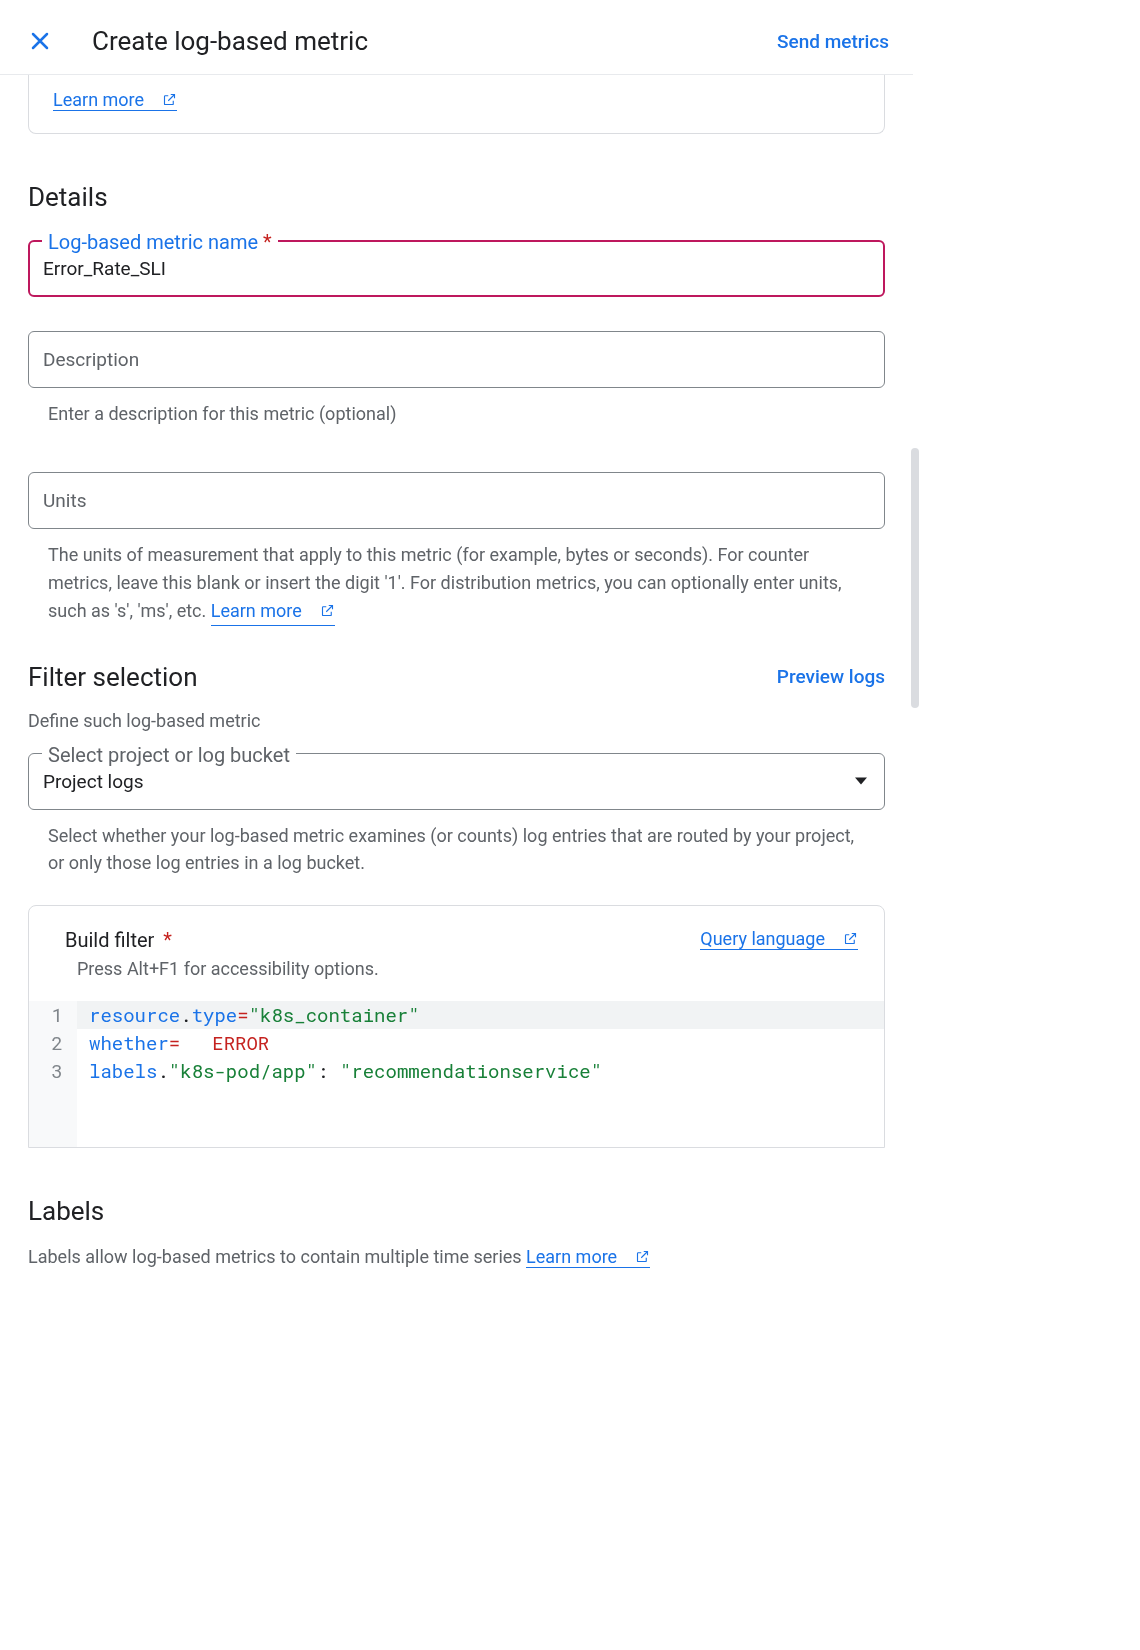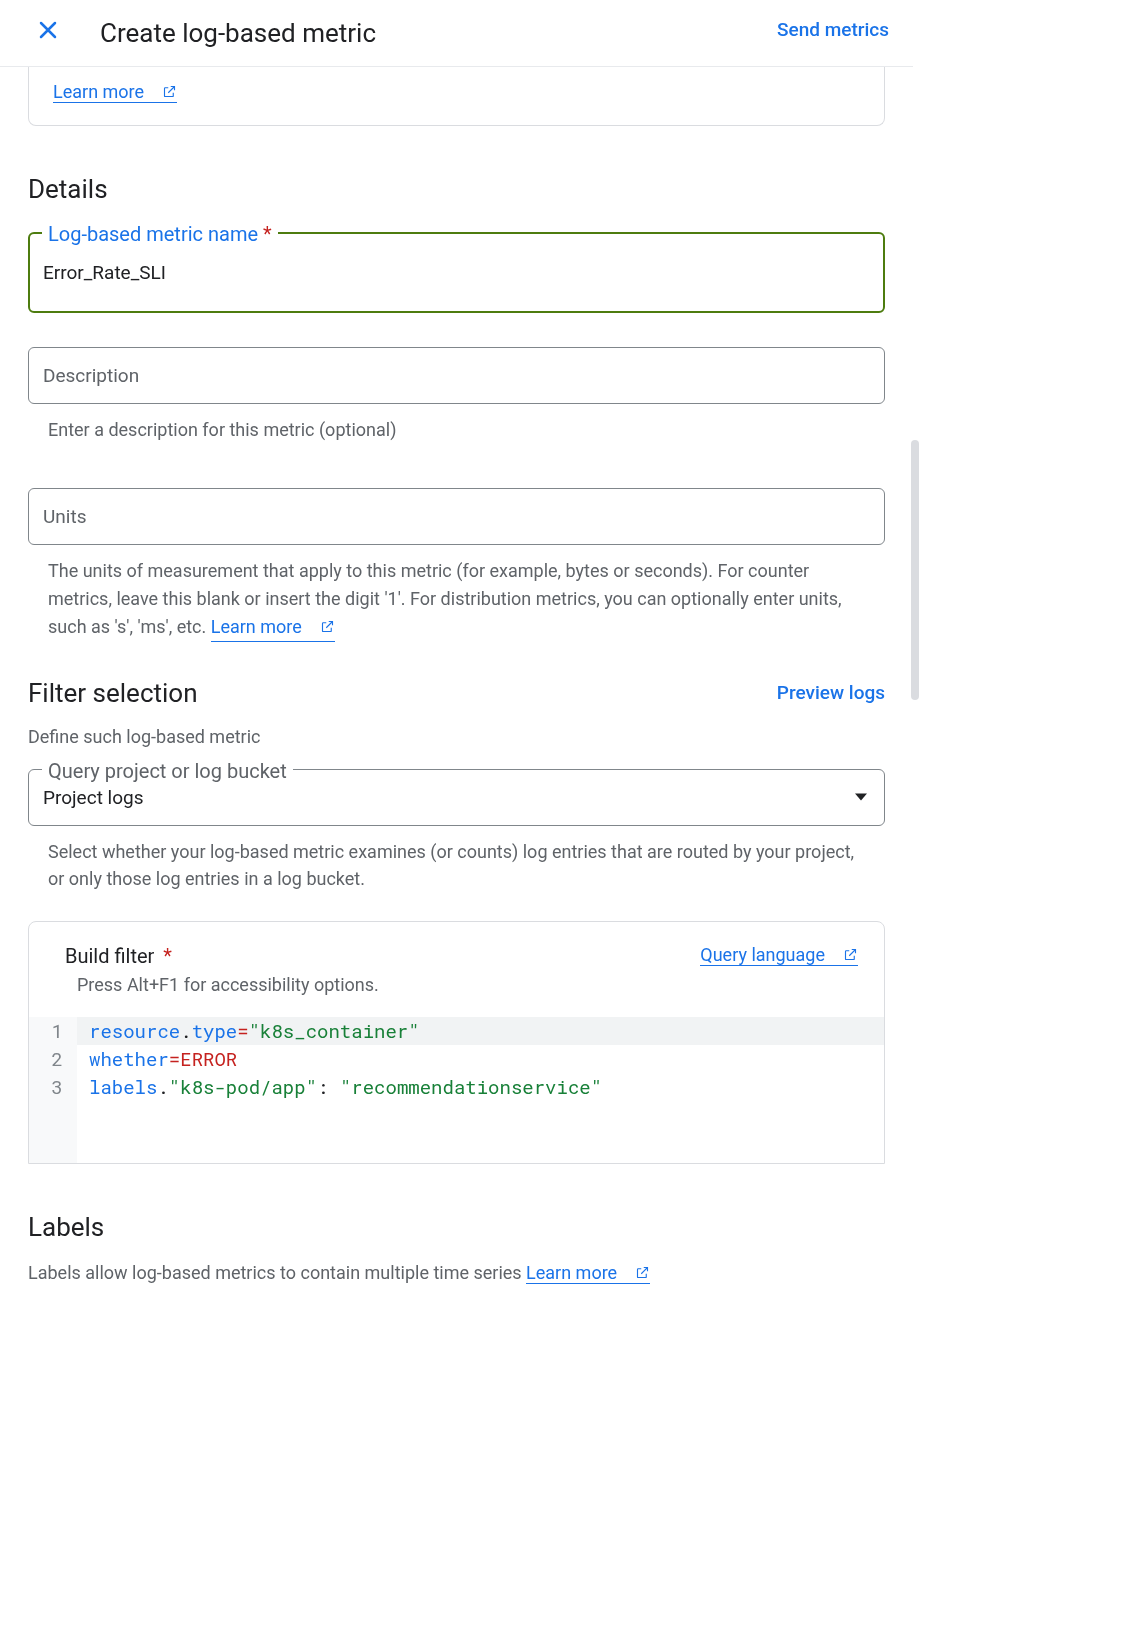--- a/index.html
+++ b/index.html
@@ -11,23 +11,24 @@
     background: #fff;
   }
   .page { width: 913px; position: relative; }
   .scrollbar {
     position: absolute; right: -6px; top: 440px; width: 8px; height: 260px;
     background: #dadce0; border-radius: 4px;
   }
 
   
   .header {
-    display: flex; 
-    padding: 18px 24px 18px 36px;
+    display: flex; align-items: center;
+    padding: 18px 24px 18px 28px;
     border-bottom: 1px solid #e8eaed;
+    margin-top: 8px;
   }
   .close-x {
     width: 24px; height: 24px; color: #1a73e8;
     display: flex; align-items: center; justify-content: center;
     margin-right: 40px; cursor: pointer;
   }
   .header-title {
     font-size: 26px; font-weight: 400; letter-spacing: 0;
     color: #202124; flex: 1;
   }
@@ -77,21 +78,21 @@
   .field {
     position: relative; margin-bottom: 0;
   }
   .field input, .field select {
     width: 100%; font-size: 19px;
     border: 1px solid #80868b; border-radius: 6px;
     padding: 16px 14px; background: #fff;
     font-family: inherit; color: #202124;
   }
   .field.focused input {
-    border: 2px solid #4d7c0f; padding: 27px 13px;
+    border: 2px solid #be185d; padding: 15px 13px;
   }
   .field input::placeholder { color: #5f6368; }
   .field .float-label {
     position: absolute; top: -10px; left: 14px;
     background: #fff; padding: 0 6px;
     font-size: 20px; color: #5f6368;
   }
   .field.focused .float-label { color: #1a73e8; }
   .req-star { color: #c5221f; }
 
@@ -134,21 +135,21 @@
   .gutter {
     width: 48px; text-align: right; padding-right: 14px;
     color: #80868b; background: #f8f9fa;
     user-select: none;
   }
   .code { padding-left: 12px; white-space: pre; }
   .tok-key    { color: #1a73e8; }
   .tok-punct  { color: #c5221f; }
   .tok-str    { color: #188038; }
   .tok-ident  { color: #202124; }
-  .tok-const  { color: #c5221f; }
+  .tok-const  { color: #c5221f; margin-left: 32px; }
   .code-pad { height: 62px; background: transparent; display:flex;}
   .code-pad .gutter { height: 62px; }
 
   
   .labels-sec { margin-top: 48px; }
 
   svg.ext-icon path { stroke: currentColor; fill: none; stroke-width: 1.8; }
 </style>
 </head>
 <body>
@@ -206,21 +207,21 @@
       </a>
     </p>
 
     <div class="section-row">
       <h2 class="section" style="margin:0;">Filter selection</h2>
       <a class="link-plain" style="font-weight:500;">Preview logs</a>
     </div>
     <p class="subtext">Define such log-based metric</p>
 
     <div class="field select-wrap">
-      <span class="float-label">Query project or log bucket</span>
+      <span class="float-label">Select project or log bucket</span>
       <input type="text" readonly="" value="Project logs" style="">
       <span class="caret"></span>
     </div>
     <p class="help-text" style="margin-bottom:0;">Select whether your log-based metric examines (or counts) log entries that are routed by your project, or only those log entries in a log bucket.</p>
 
     <div class="filter-card">
       <div class="filter-card-head">
         <div>
           <p class="filter-title">
             <span>Build filter</span><span class="req-star"> *</span>

